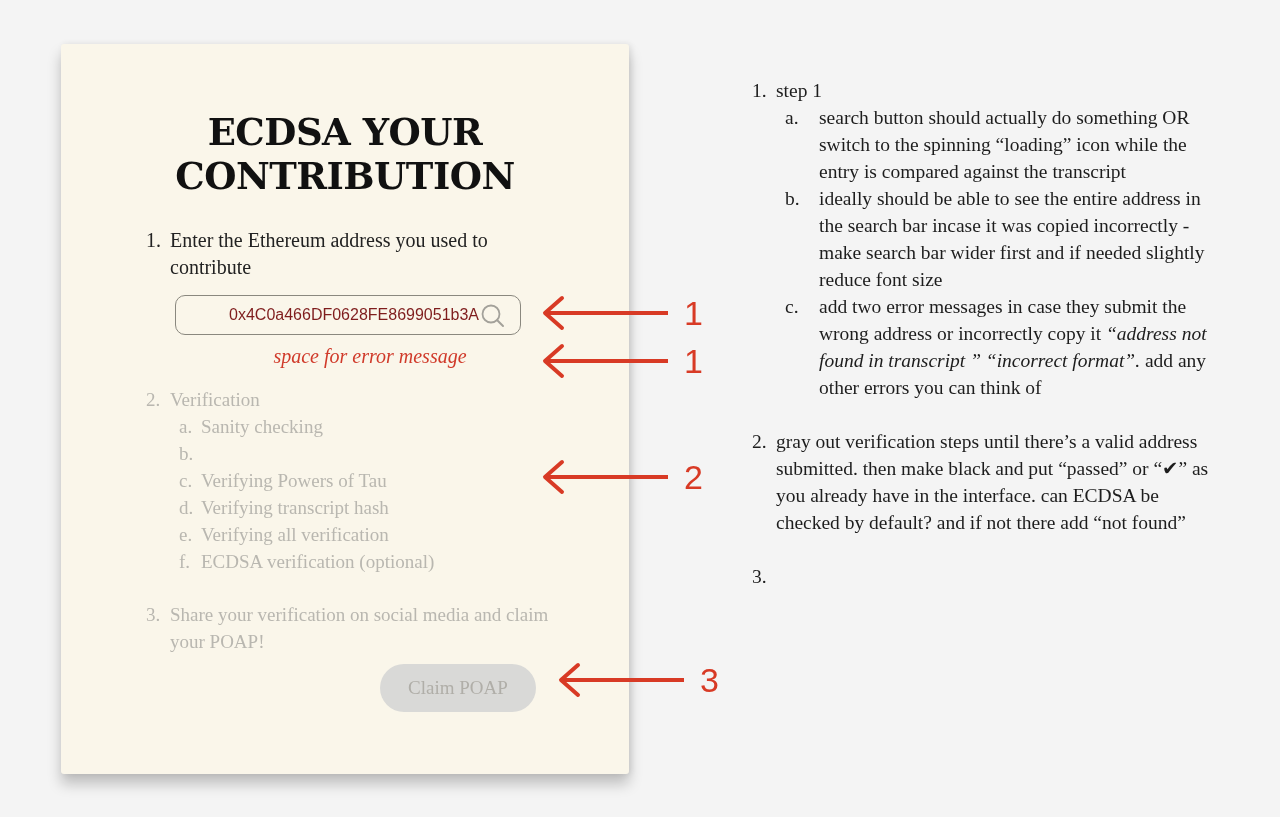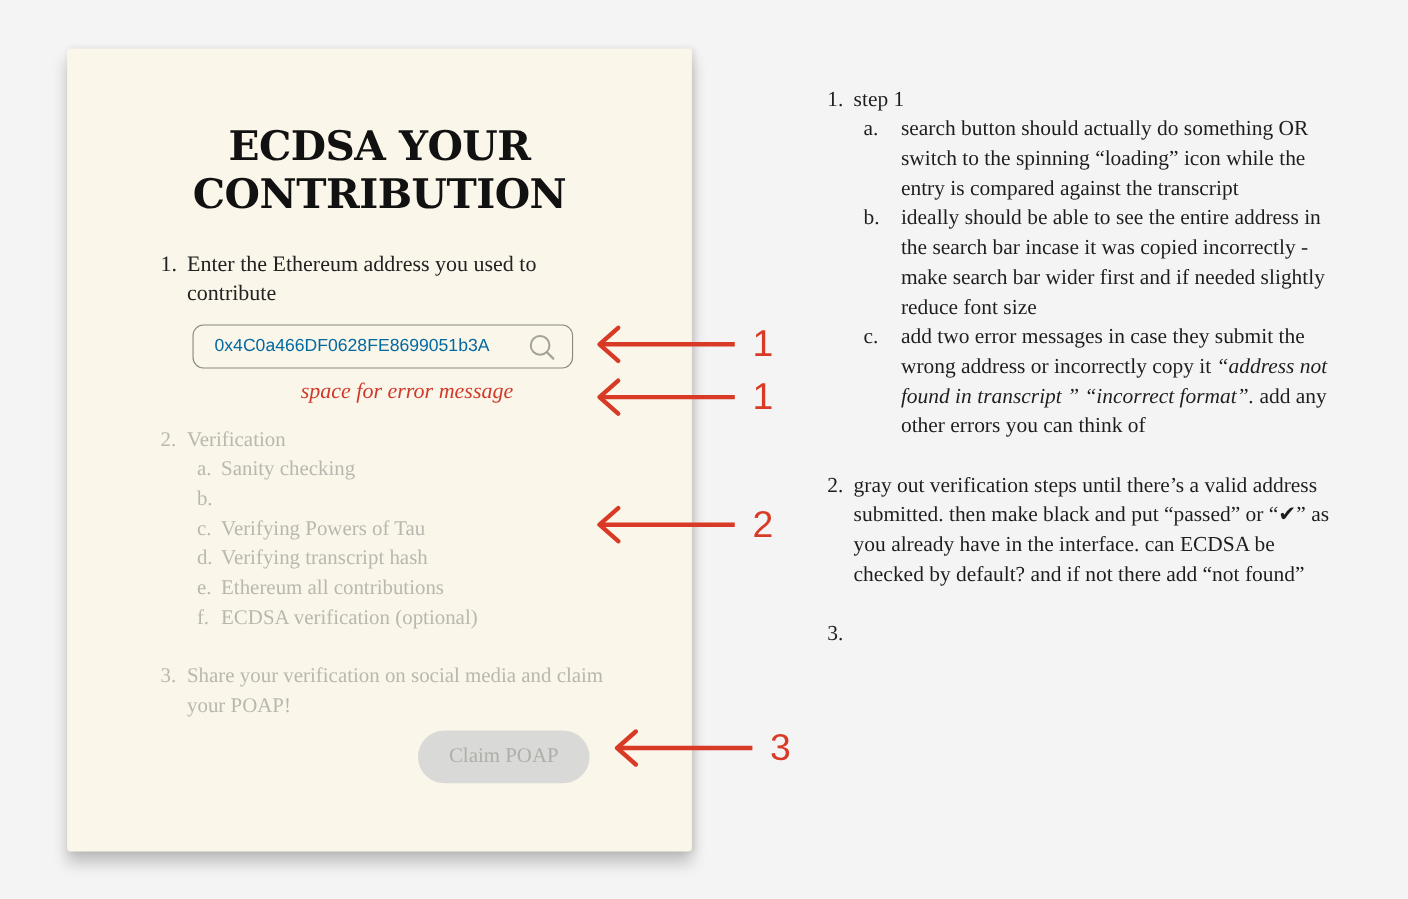--- a/index.html
+++ b/index.html
@@ -48,24 +48,25 @@
     border: 1px solid #8a887f;
     border-radius: 10px;
     background: #faf6ea;
     box-sizing: border-box;
     display: flex; align-items: center;
   }
   .search input {
     border: none; outline: none; background: transparent;
     font-family: "Liberation Sans", "DejaVu Sans", sans-serif;
     font-size: 16px;
-    color: #0369a1;
+    color: #7f1d1d;
     width: 284px;
     margin-left: 19px;
     padding: 0;
+    text-align: right;
   }
   .search-btn {
     position: absolute; right: 14px; top: 7px;
     width: 26px; height: 26px;
     cursor: pointer;
   }
   .error {
     position: absolute;
     left: 0; width: 588px; top: 301px;
     text-align: center;
@@ -146,21 +147,21 @@
   <div class="error">space for error message</div>
 
   <div class="step step2 gray">
     <span class="num">2.</span>
     <span class="txt">Verification</span>
     <ul class="substeps">
       <li><span class="l">a.</span><span>Sanity checking</span></li>
       <li><span class="l">b.</span></li>
       <li><span class="l">c.</span><span>Verifying Powers of Tau</span></li>
       <li><span class="l">d.</span><span>Verifying transcript hash</span></li>
-      <li><span class="l">e.</span><span>Ethereum all contributions</span></li>
+      <li><span class="l">e.</span><span>Verifying all verification</span></li>
       <li><span class="l">f.</span><span>ECDSA verification (optional)</span></li>
     </ul>
   </div>
 
   <div class="step step3 gray">
     <span class="num">3.</span>
     <span class="txt">Share your verification on social media and claim your POAP!</span>
   </div>
 
   <button class="pill claim" disabled="">Claim POAP</button>

